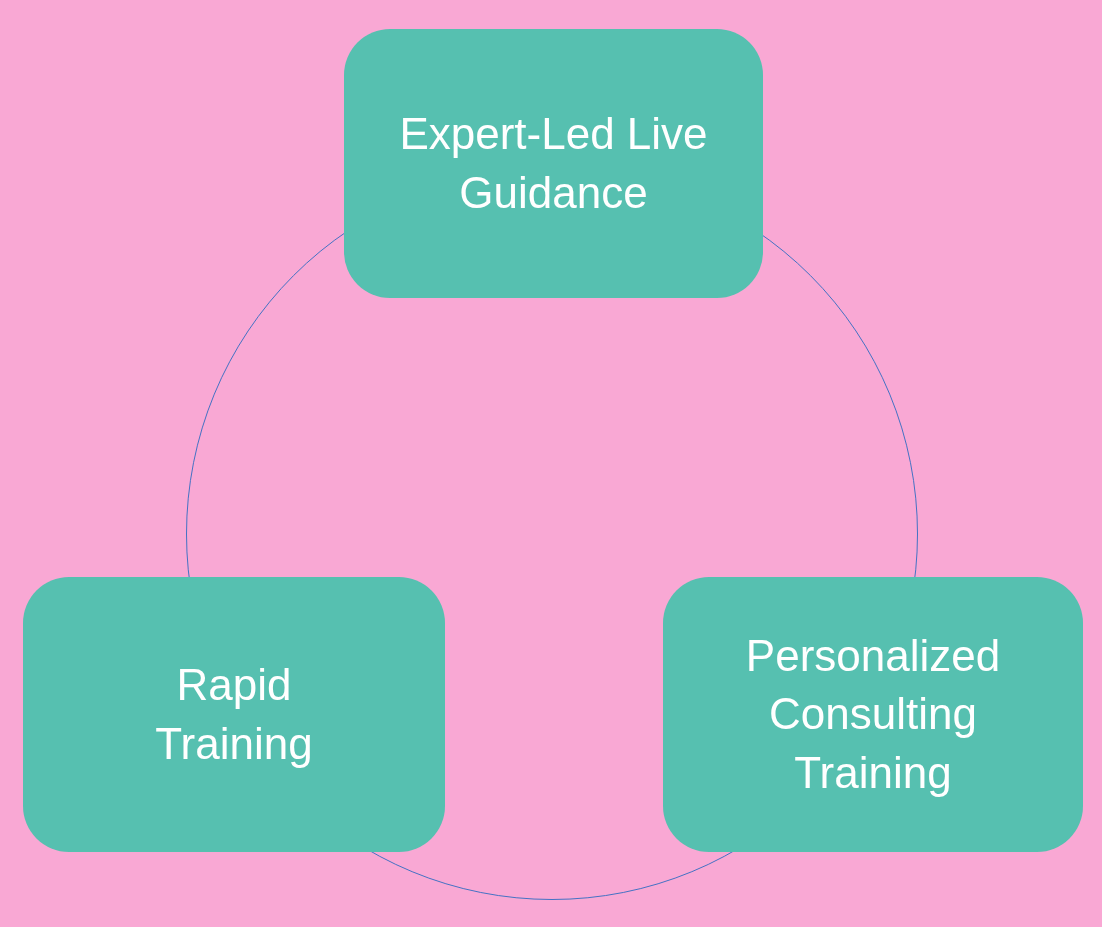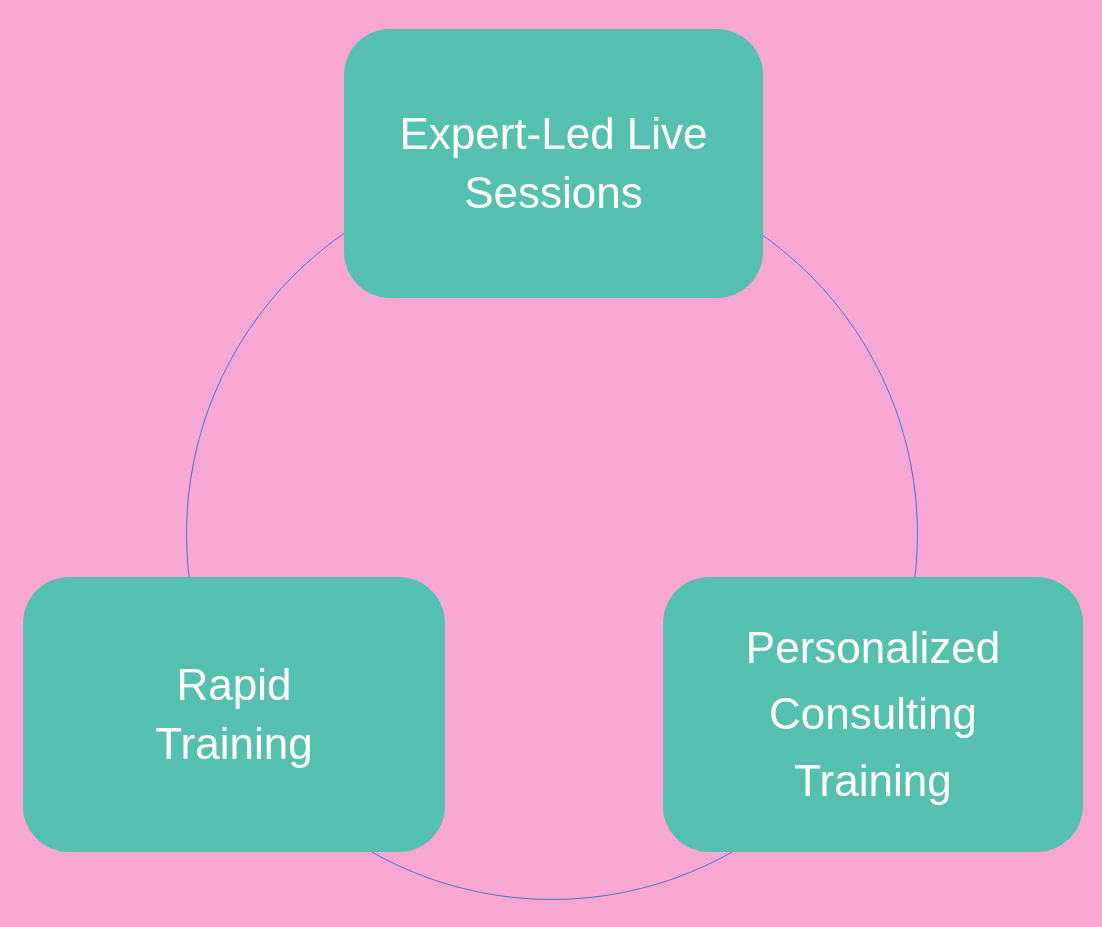--- a/index.html
+++ b/index.html
@@ -50,37 +50,36 @@
     left: 23px;
     top: 577px;
     width: 422px;
     height: 275px;
   }
   .node-bottom-right {
     left: 663px;
     top: 577px;
     width: 420px;
     height: 275px;
-    gap: 8px;
   }
   .node-line {
     display: block;
     white-space: nowrap;
   }
 </style>
 </head>
 <body>
 
 <div class="canvas">
 
   <div class="cycle-circle" style="border-color: rgb(68, 114, 196);"></div>
 
   <div class="node node-top" aria-label="Expert-Led Live Training &amp; Guidance" style="background: rgb(86, 192, 176); color: rgb(255, 255, 255);">
     <span class="node-line">Expert-Led Live</span>
-    <span class="node-line">Sessions</span>
+    <span class="node-line">Guidance</span>
   </div>
 
   <div class="node node-bottom-left" aria-label="Rapid Implementation Support" style="background: rgb(86, 192, 176); color: rgb(255, 255, 255);">
     <span class="node-line">Rapid</span>
     <span class="node-line">Training</span>
   </div>
 
   <div class="node node-bottom-right" aria-label="Personalized Consulting Sessions" style="background: rgb(86, 192, 176); color: rgb(255, 255, 255);">
     <span class="node-line">Personalized</span>
     <span class="node-line">Consulting</span>

